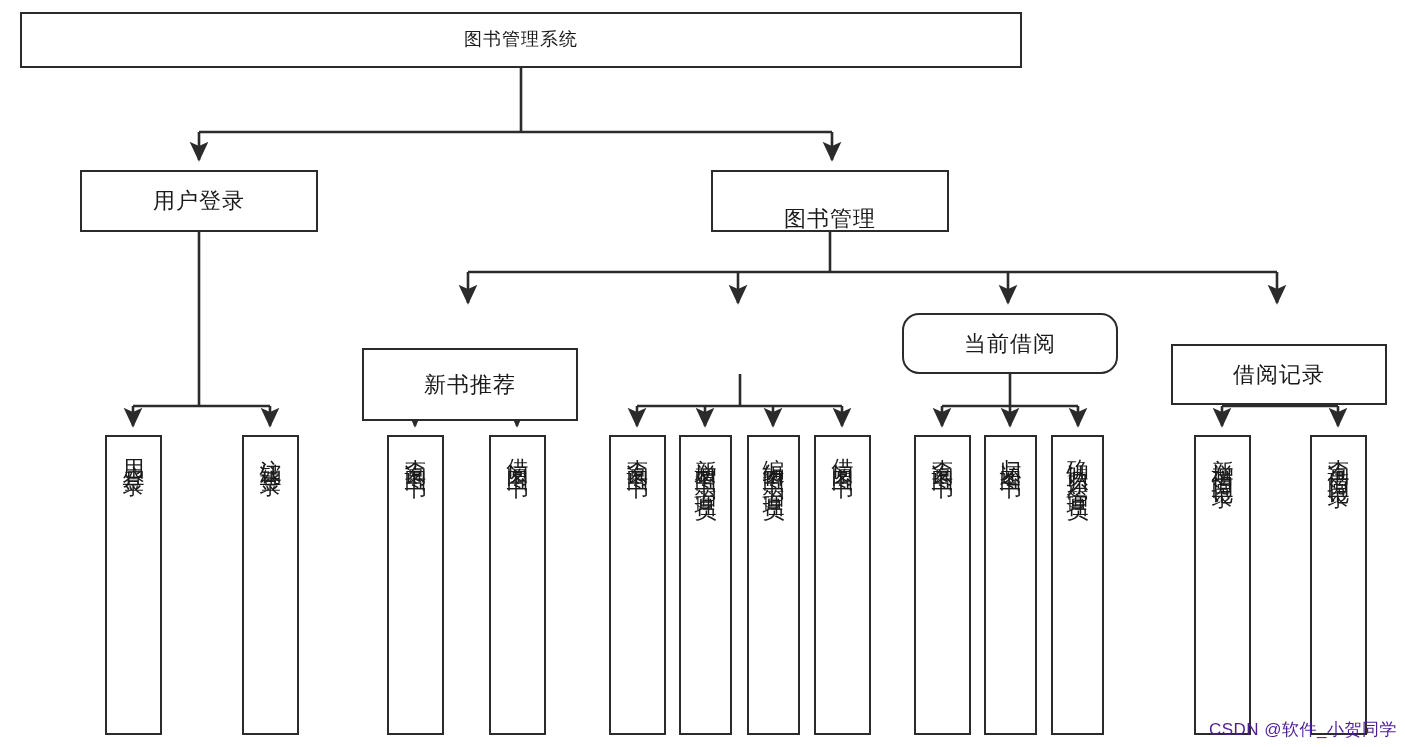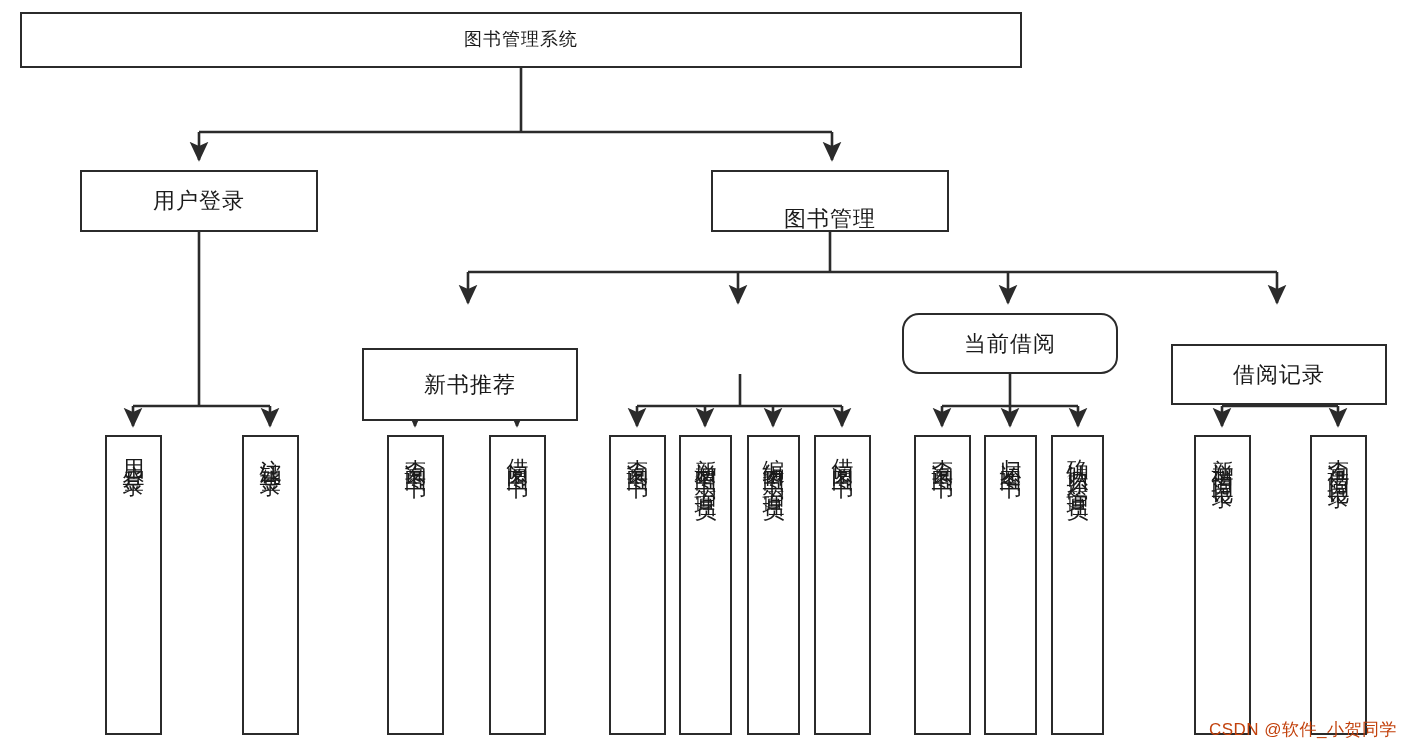--- a/index.html
+++ b/index.html
@@ -54,21 +54,21 @@
     letter-spacing: 6px;
     line-height: 1;
     white-space: nowrap;
     color: #1a1a1a;
   }
   .watermark {
     position: absolute;
     right: 8px;
     bottom: 6px;
     font-size: 17px;
-    color: #c2410c;
+    color: #4c1d95;
     white-space: nowrap;
     letter-spacing: 0.5px;
   }
 </style>
 </head>
 <body>
 
 <div id="canvas">
 
   <svg id="wires" viewBox="0 0 1405 747" xmlns="http://www.w3.org/2000/svg">

